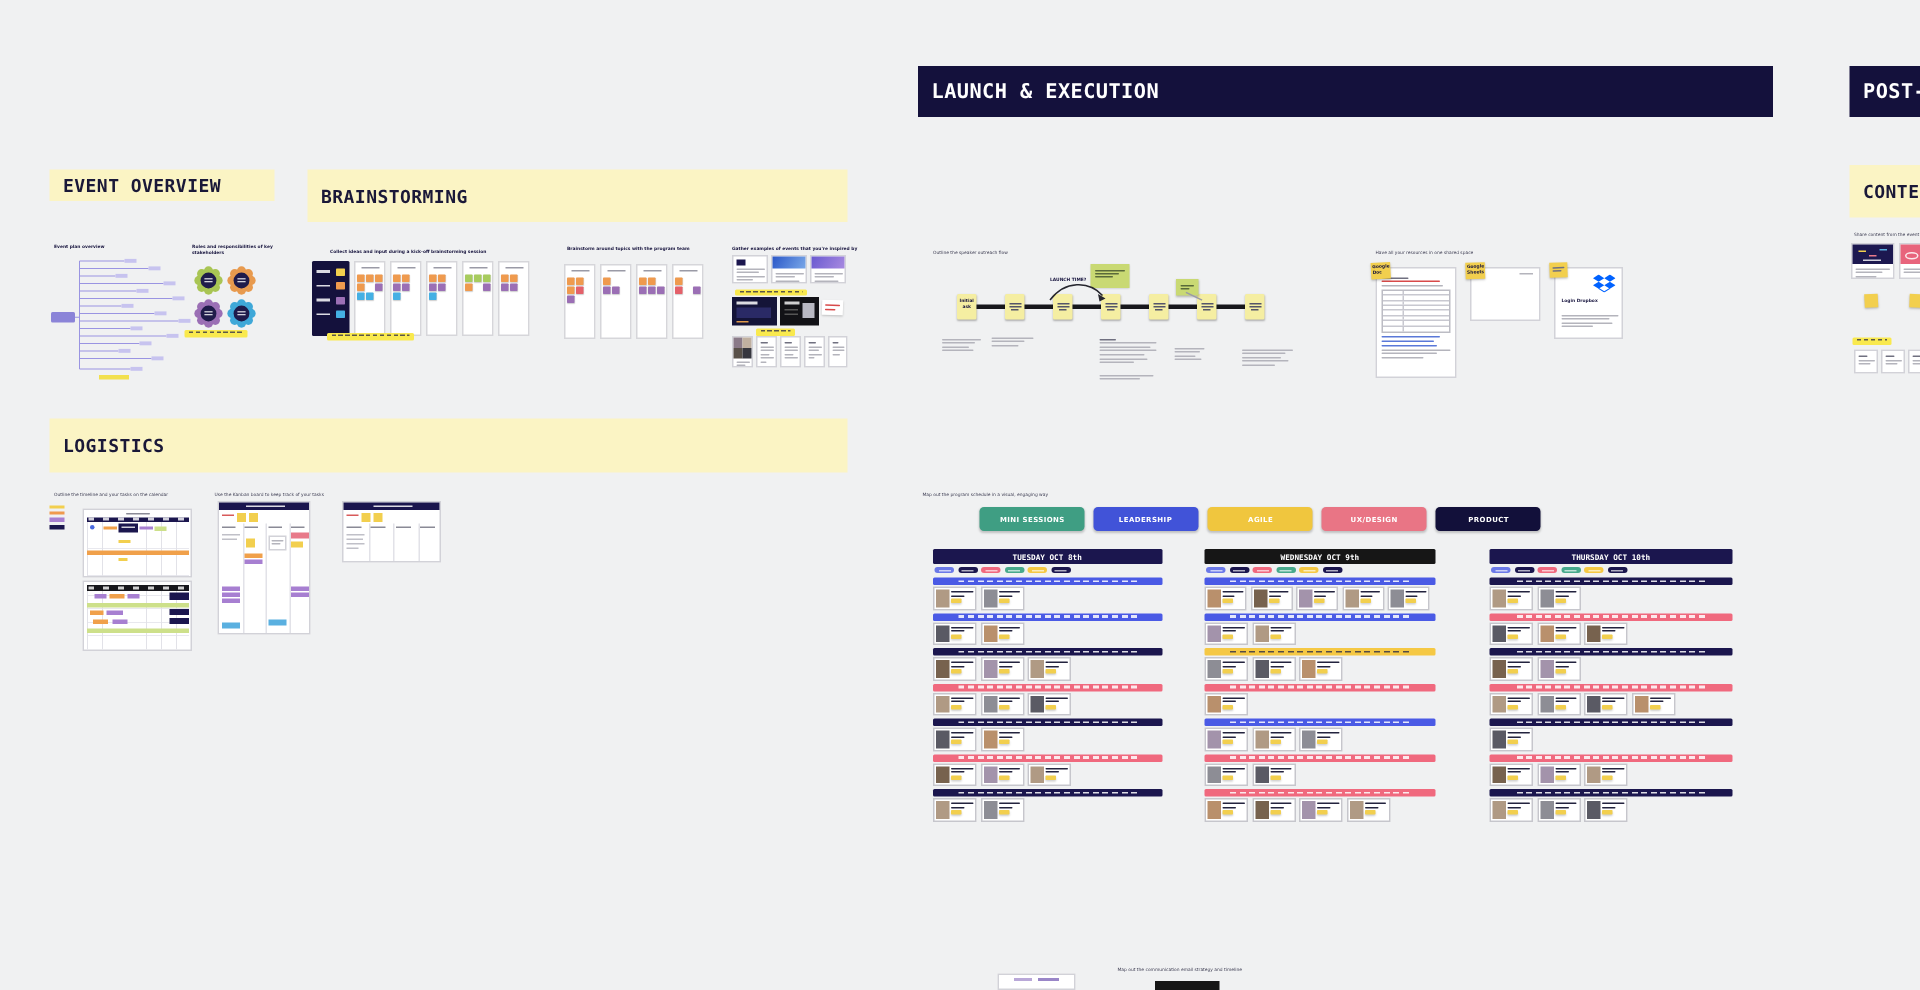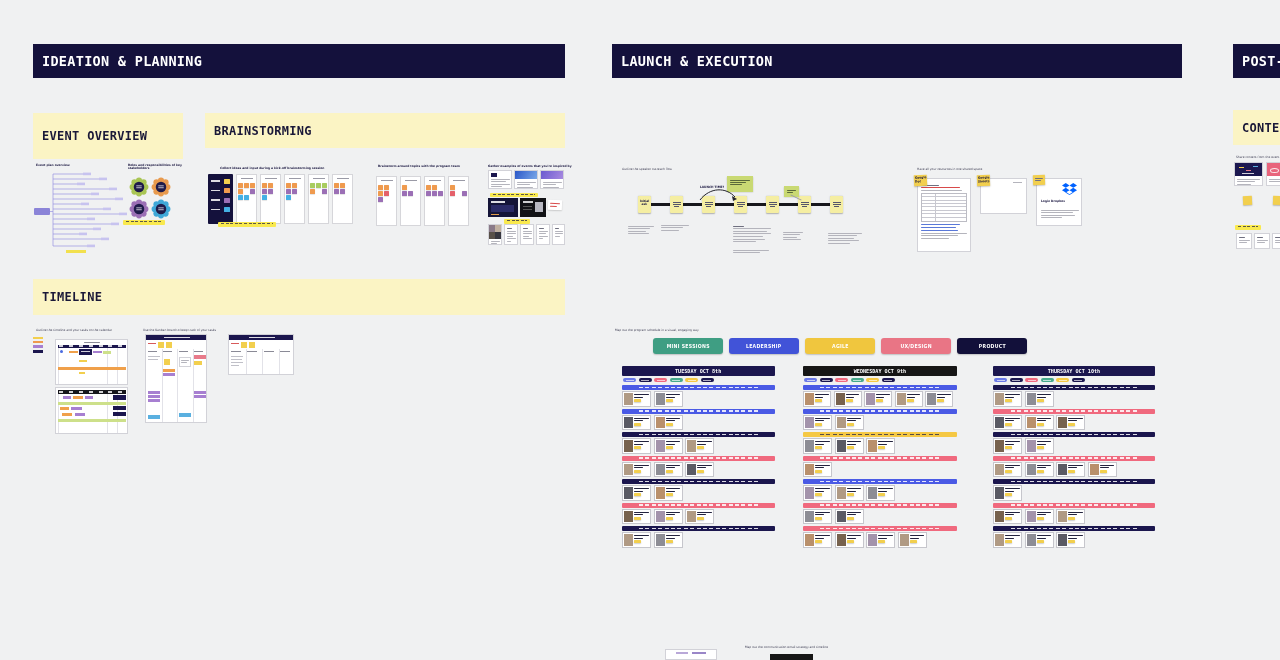--- a/index.html
+++ b/index.html
@@ -71,31 +71,28 @@
 .calhead{position:absolute;background:#1b164e}
 .calhead::after{content:"";position:absolute;inset:.8px 1px;background:repeating-linear-gradient(90deg,rgba(255,255,255,.8) 0 4px,transparent 4px 9.9px)}
 .grid{position:absolute;background-image:repeating-linear-gradient(90deg,#e2e2e8 0 .5px,transparent .5px 9.9px),repeating-linear-gradient(0deg,#e8e8ee 0 .5px,transparent .5px 9px)}
 .kdiv{position:absolute;width:.5px;background:#e2e2e8}
 </style>
 </head>
 <body>
 
 <div id="canvas">
 
-  <div class="hdr lg onDark" style="left: 33px; top: 44px; width: 532px; height: 34px; background-color: rgb(20, 17, 60);">
-      <span>IDEATION &amp; PLANNING</span>
-    </div>
-  <div class="hdr sm" style="left: 33px; top: 113px; width: 150px; height: 46px; background-color: rgb(251, 244, 196);">
+  <div class="hdr sm" style="left: 33px; top: 113px; width: 150px; height: 21px; background-color: rgb(251, 244, 196);">
       <span>EVENT OVERVIEW</span>
     </div>
   <div class="hdr sm" style="left: 205px; top: 113px; width: 360px; height: 35px; background-color: rgb(251, 244, 196);">
       <span>BRAINSTORMING</span>
     </div>
   <div class="hdr sm" style="left: 33px; top: 279px; width: 532px; height: 36px; background-color: rgb(251, 244, 196);">
-      <span>TIMELINE</span>
+      <span>LOGISTICS</span>
     </div>
   <div class="hdr lg onDark" style="left: 612px; top: 44px; width: 570px; height: 34px; background-color: rgb(20, 17, 60);">
       <span>LAUNCH &amp; EXECUTION</span>
     </div>
   <div class="hdr lg onDark" style="left: 1233px; top: 44px; width: 170px; height: 34px; background-color: rgb(20, 17, 60);">
       <span>POST-EVENT</span>
     </div>
   <div class="hdr sm" style="left: 1233px; top: 110px; width: 170px; height: 35px; background-color: rgb(251, 244, 196);">
       <span>CONTENT</span>
     </div>

